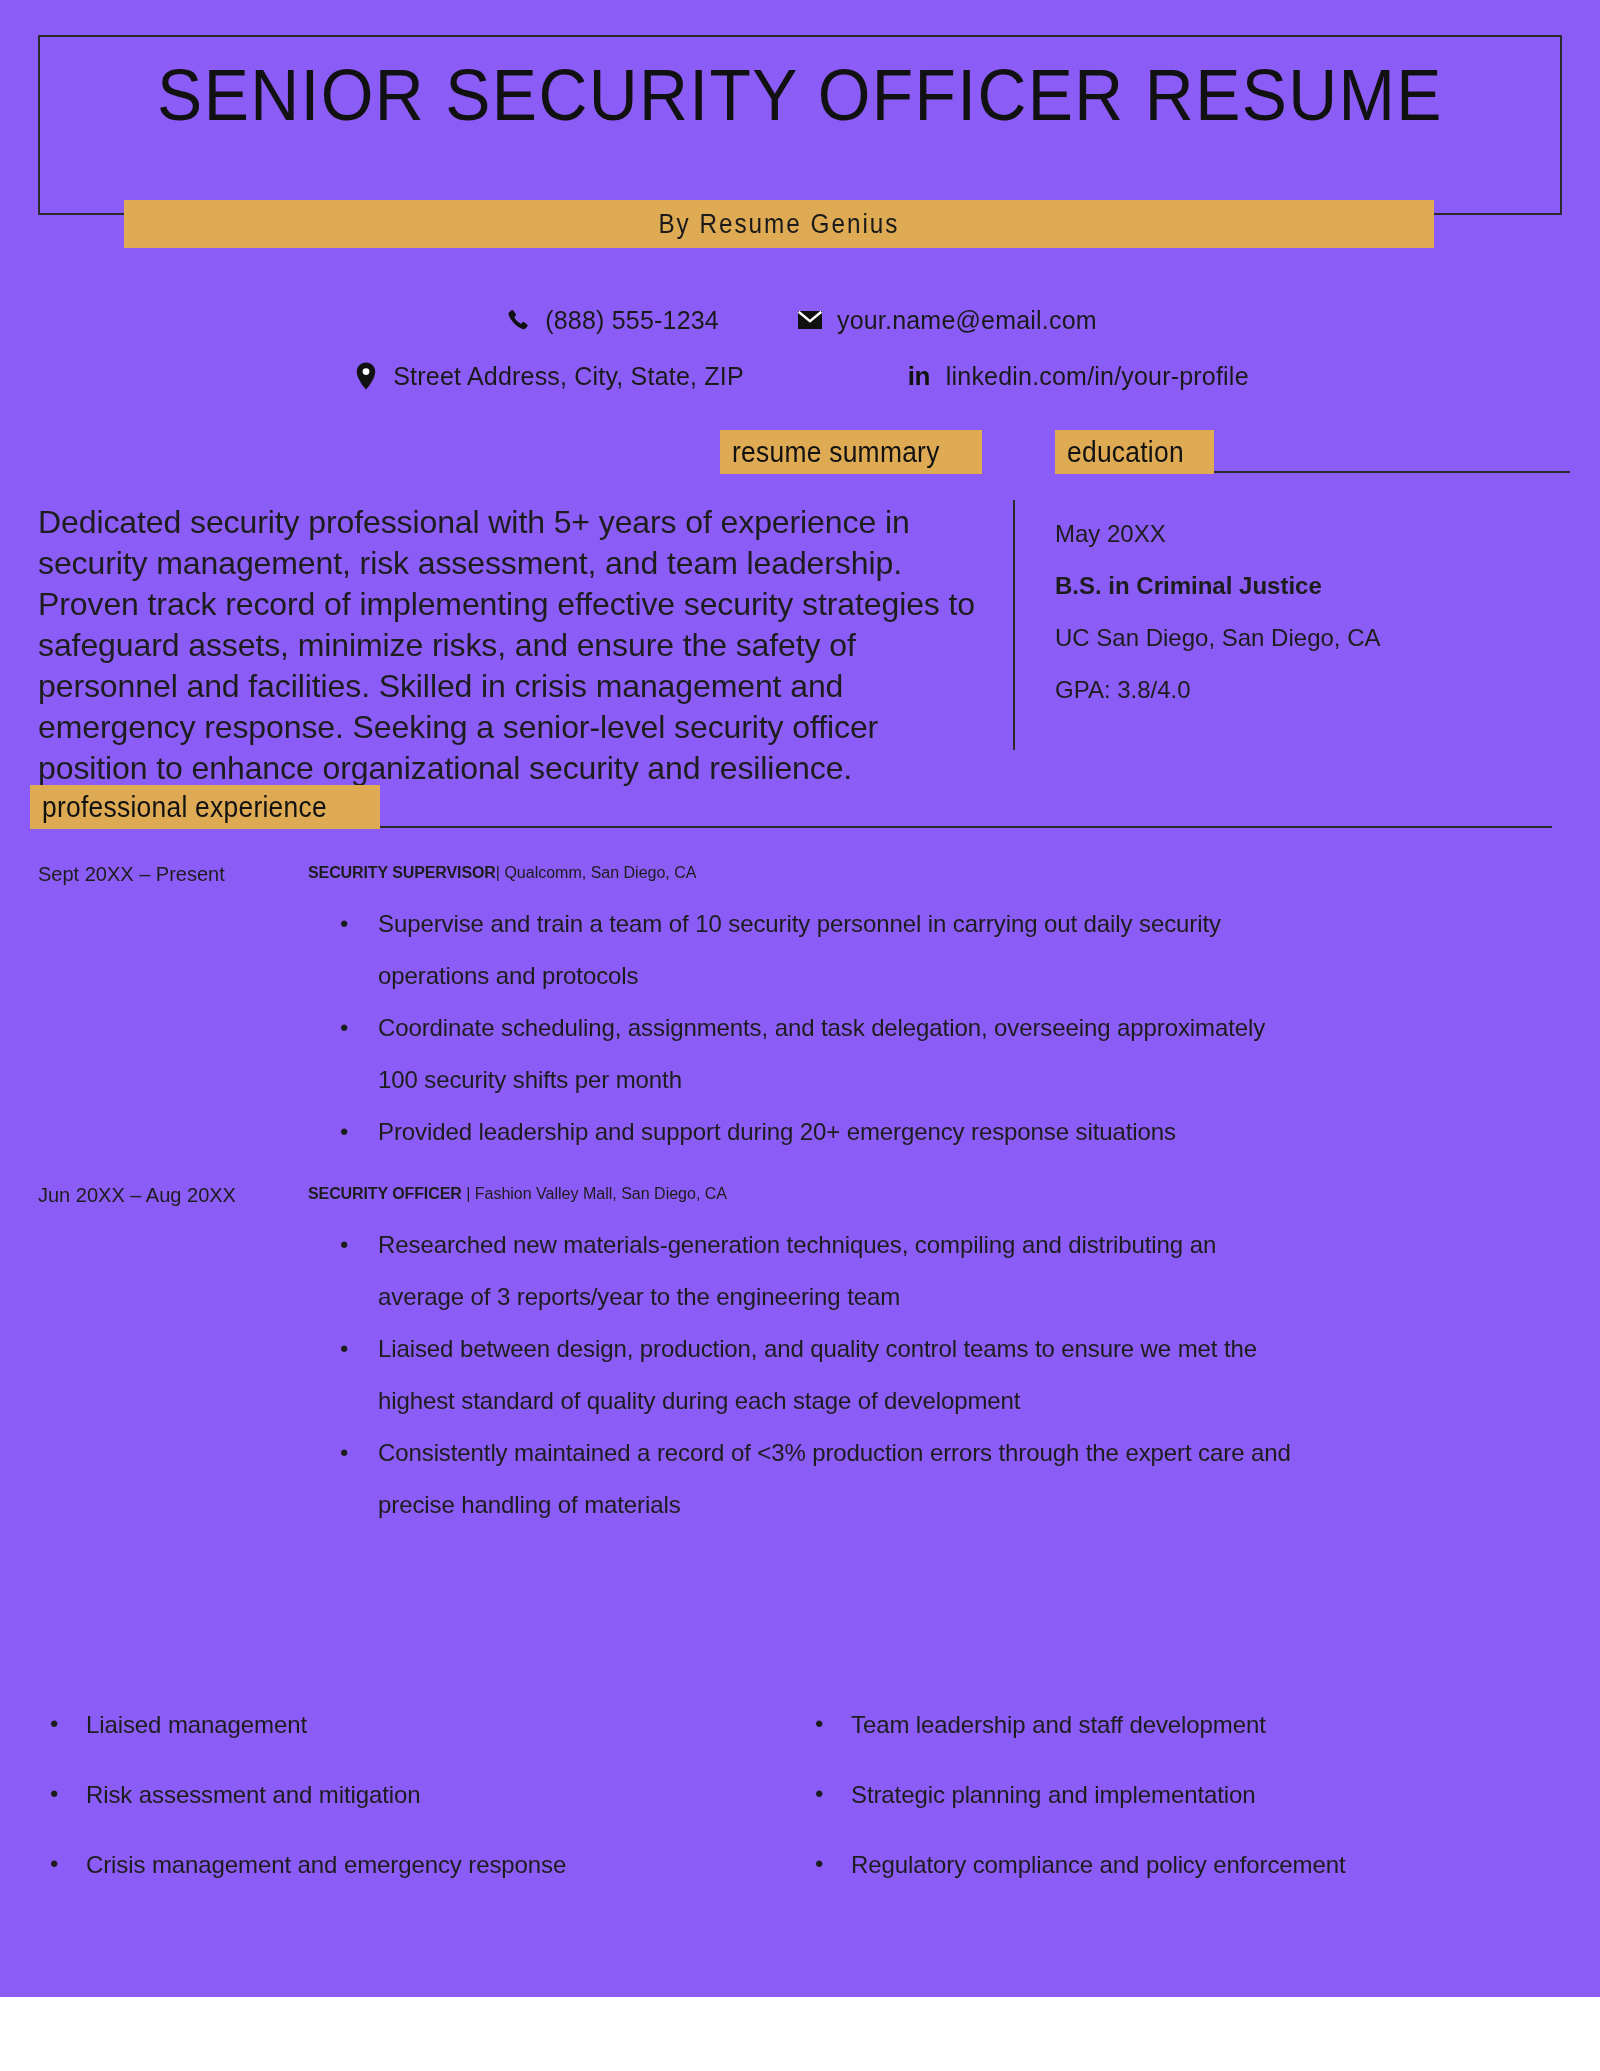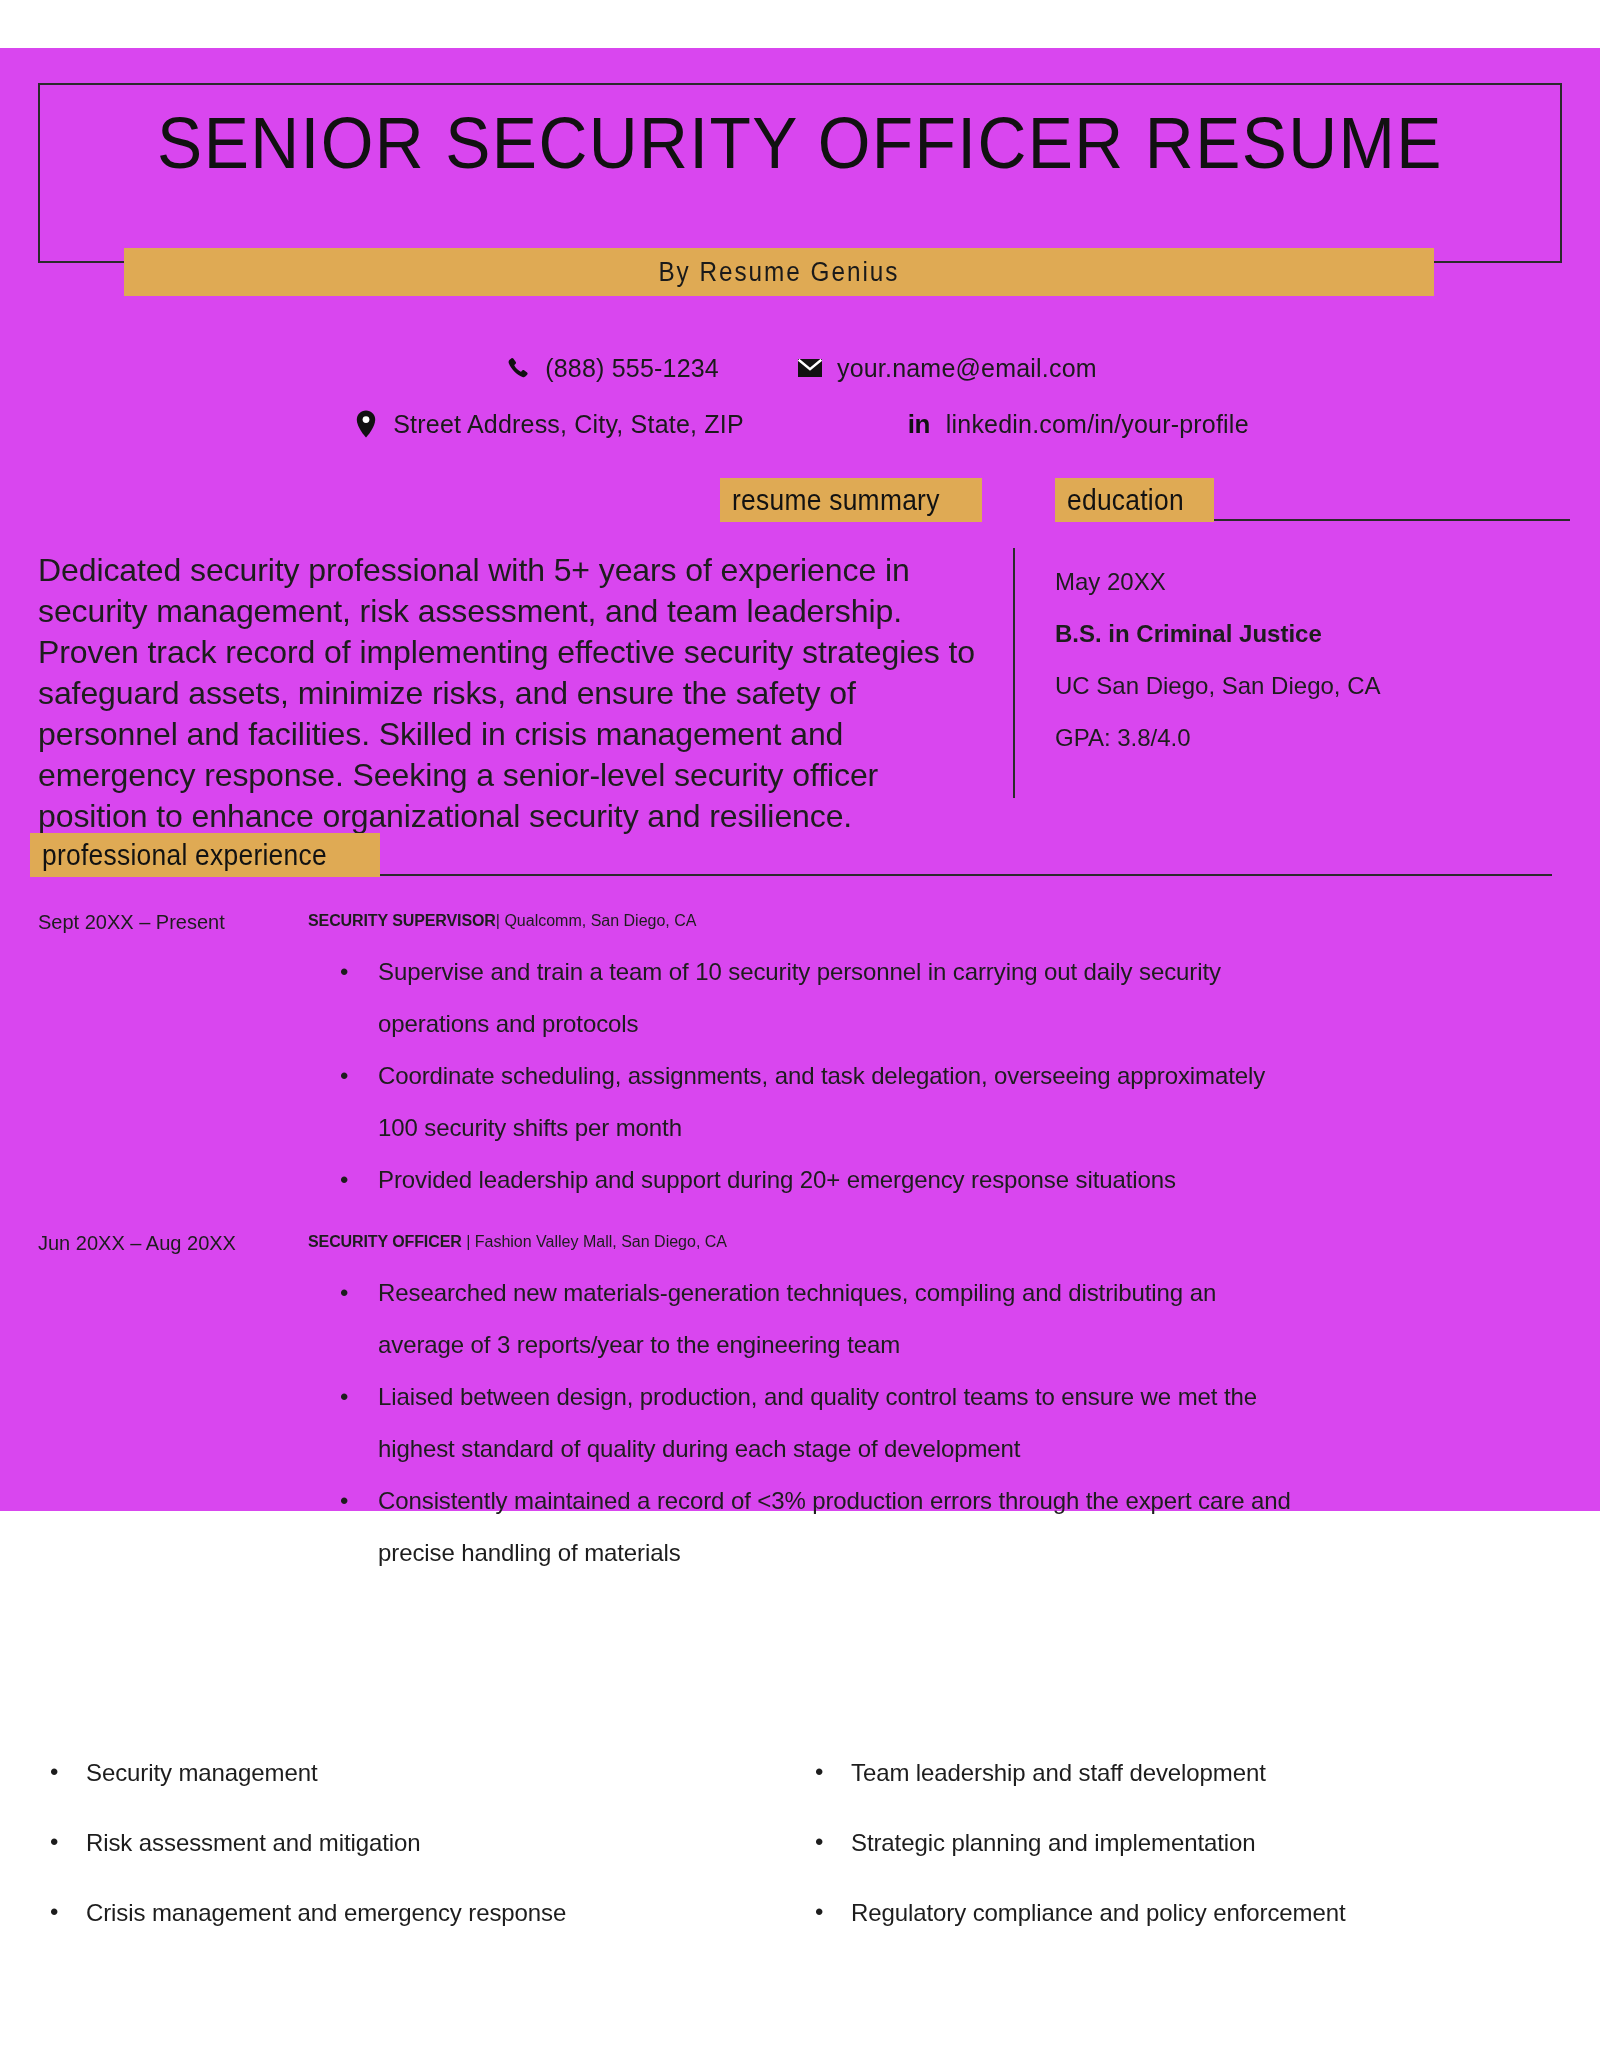--- a/index.html
+++ b/index.html
@@ -13,23 +13,22 @@
   body {
     font-family: "Liberation Sans", sans-serif;
     color: #1a1a1a;
     position: relative;
     overflow: hidden;
   }
 
   .page {
     position: relative;
     width: 1600px;
-    height: 1463px;
-    background: #d946ef;
-    margin-top: 48px;
+    height: 1997px;
+    background: #8b5cf6;
   }
 
   
   .header-box {
     position: absolute;
     left: 38px;
     top: 35px;
     width: 1524px;
     height: 180px;
     border: 2px solid #2b2b2b;
@@ -440,21 +439,21 @@
         <ul class="exp-bullets">
           <li>Researched new materials-generation techniques, compiling and distributing an average of 3 reports/year to the engineering team</li>
           <li>Liaised between design, production, and quality control teams to ensure we met the highest standard of quality during each stage of development</li>
           <li>Consistently maintained a record of &lt;3% production errors through the expert care and precise handling of materials</li>
         </ul>
       </div>
     </div>
 
 
   <div class="skills-grid" id="skills-grid">
-      <div class="skill-item col-a">Security management</div>
+      <div class="skill-item col-a">Liaised management</div>
       <div class="skill-item col-b">Team leadership and staff development</div>
       <div class="skill-item col-a">Risk assessment and mitigation</div>
       <div class="skill-item col-b">Strategic planning and implementation</div>
       <div class="skill-item col-a">Crisis management and emergency response</div>
       <div class="skill-item col-b">Regulatory compliance and policy enforcement</div>
     </div>
 
 </div>
 
 </body></html>

